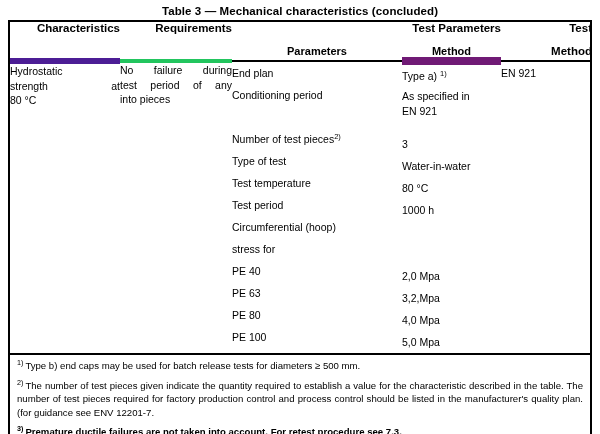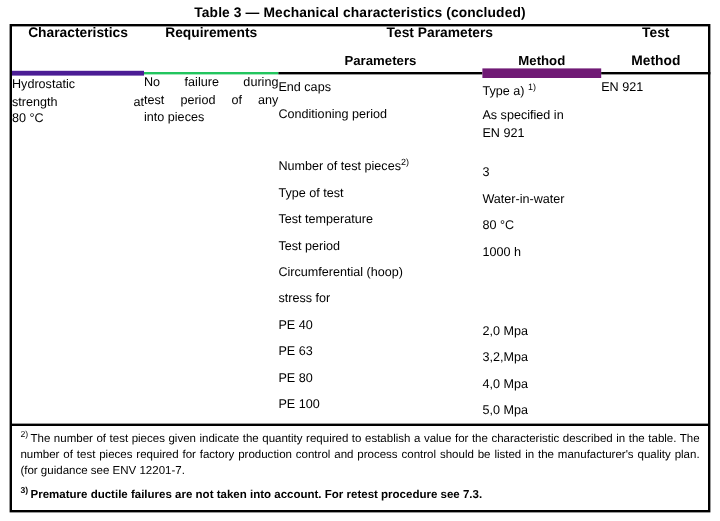--- a/index.html
+++ b/index.html
@@ -57,21 +57,21 @@
   .col-c  { width: 110px; }
   .col-r  { width: 112px; }
   .col-p  { width: 170px; }
   .col-v  { width: 99px;  }
   .col-m  { width: 91px;  }
 
   .vline-l { border-left: 1px solid #000; }
 
   
   .hdr-cell {
-    text-align: center;
+    text-align: right;
     font-weight: bold;
     font-size: 11.5px;
     padding: 6px 2px 0 2px;
     height: 23px;
     box-sizing: border-box;
   }
   .hdr-sub {
     text-align: center;
     font-weight: bold;
     font-size: 11px;
@@ -156,38 +156,38 @@
           <div style="padding-top:11px">Method</div>
         </td>
       </tr>
 
       <tr>
         <td class="hdr-sub">Parameters</td>
         <td class="hdr-sub vline-l">Method</td>
       </tr>
 
       <tr class="thick-top">
-        <td class="cell-pad" style="border-top:4px solid #4c1d95">
+        <td class="cell-pad" style="border-top:6px solid #4c1d95">
           <div class="just">
             <div>Hydrostatic</div>
             <div>strength          at</div>
             <div class="lastline">80 °C</div>
           </div>
         </td>
 
-        <td class="cell-pad vline-l" style="border-top:2px solid #22c55e">
+        <td class="cell-pad vline-l" style="border-top:4px solid #22c55e">
           <div class="just">
             <div>No   failure   during</div>
             <div>test  period  of  any</div>
             <div class="lastline">into pieces</div>
           </div>
         </td>
 
         <td class="plist vline-l" style="border-top:2px solid #000">
-          <div>End caps</div>
+          <div>End plan</div>
           <div>Conditioning period</div>
           <div style="height:22px">&nbsp;</div>
           <div><span>Number of test pieces</span><sup>2)</sup></div>
           <div>Type of test</div>
           <div>Test temperature</div>
           <div>Test period</div>
           <div>Circumferential (hoop)</div>
           <div>stress for</div>
           <div>PE 40</div>
           <div>PE 63</div>
@@ -213,18 +213,19 @@
           <div>4,0 Mpa</div>
           <div>5,0 Mpa</div>
         </td>
 
         <td class="mcell vline-l" style="border-top:2px solid #000">EN 921</td>
       </tr>
     </tbody>
       </table>
 
     <div class="footnotes">
+      <p class="fn"><sup>1)</sup><span class="fntext">Type b) end caps may be used for batch release tests for diameters ≥ 500 mm.</span></p>
       <p class="fn"><sup>2)</sup><span class="fntext">The number of test pieces given indicate the quantity required to establish a value for the characteristic described in the table. The number of test pieces required for factory production control and process control should be listed in the manufacturer's quality plan.(for guidance see ENV 12201-7.</span></p>
       <p class="fn"><sup>3)</sup><span class="fntext">Premature ductile failures are not taken into account. For retest procedure see 7.3.</span></p>
     </div>
 
   </div>
 </div>
 
 </body></html>

